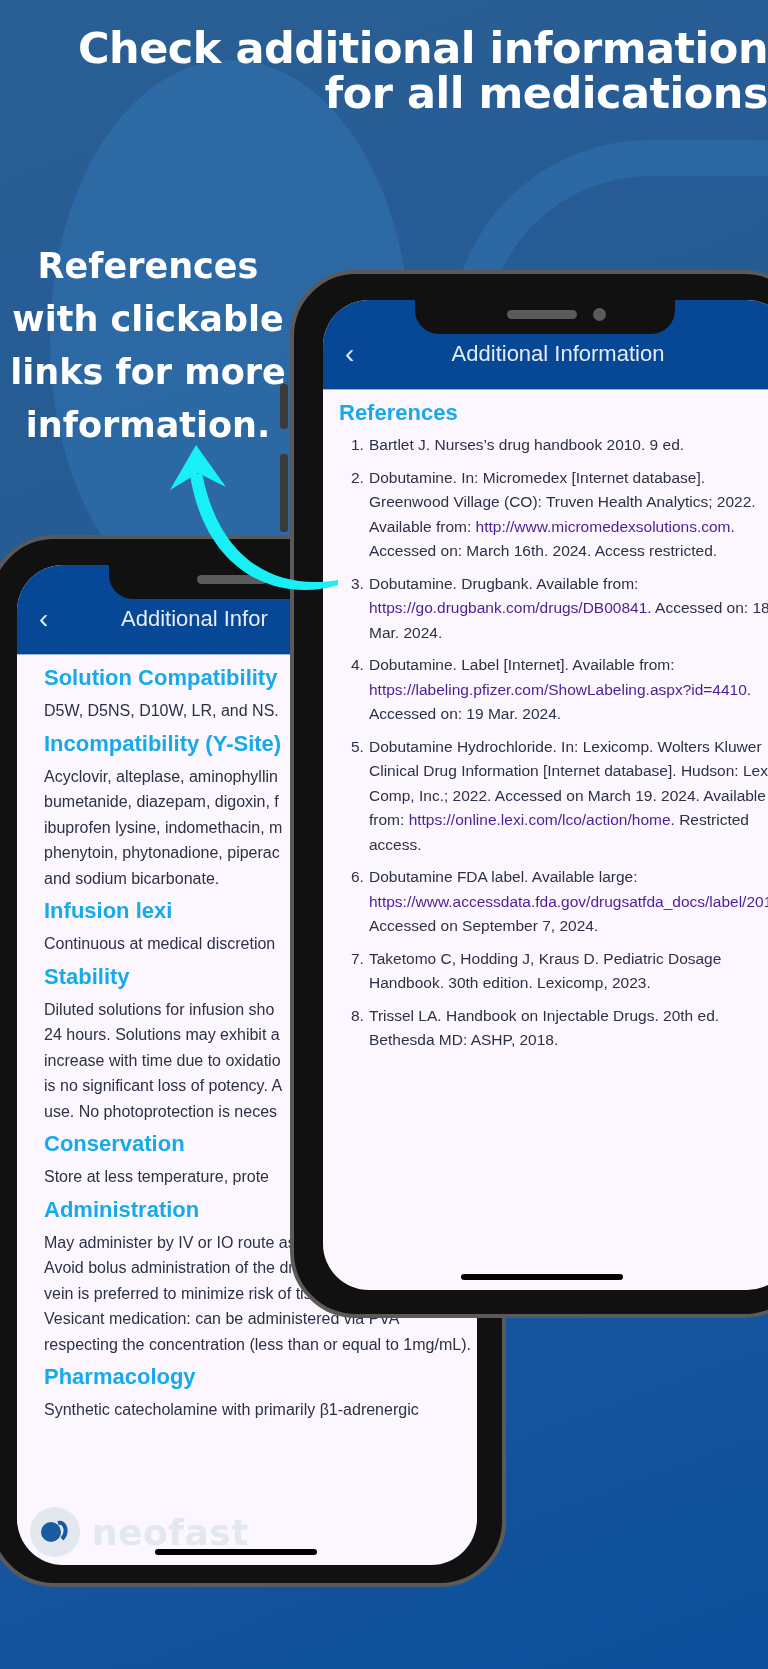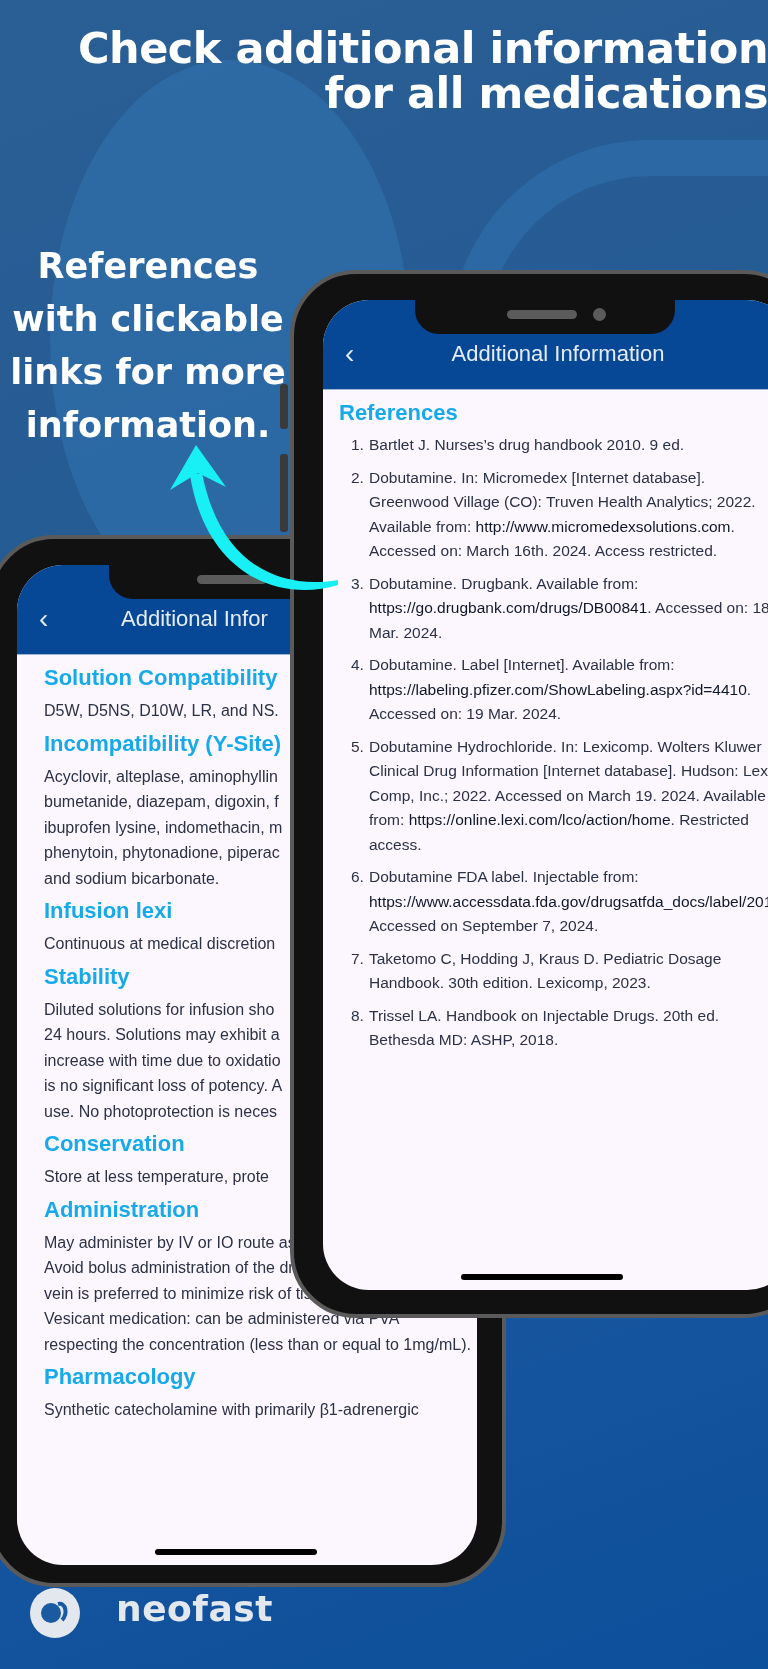--- a/index.html
+++ b/index.html
@@ -82,30 +82,30 @@
   .phone.right .section-title { margin-bottom: 6px; }
   .body-text { color: #2b3146; font-size: 16px; line-height: 25.5px; }
   .phone.left .body-text { width: 430px; margin-bottom: 4px; }
 
   ol.refs { list-style: none; }
   ol.refs li {
     position: relative; padding-left: 30px; color: #2b3146;
     font-size: 15.5px; line-height: 24.5px; margin-bottom: 8px;
   }
   .ref-num { position: absolute; left: 12px; top: 0; }
-  .link { color: #0f172a; cursor: pointer; }
+  .link { color: #4c1d95; cursor: pointer; }
 
   .home-bar {
     position: absolute; bottom: 10px; height: 6px; border-radius: 3px; background: #000;
   }
   .phone.right .home-bar { left: 138px; width: 162px; }
   .phone.left .home-bar { left: 138px; width: 162px; }
 
   .logo {
-    position: absolute; left: 30px; top: 1588px; display: flex; align-items: flex-start; gap: 24px;
+    position: absolute; left: 30px; top: 1507px; display: flex; align-items: center;
   }
   .logo-mark {
     width: 50px; height: 50px; border-radius: 50%; background: #e3e8ee;
     display: flex; align-items: center; justify-content: center;
   }
   .logo-text {
     margin-left: 12px; color: #e3e8ee; font-size: 36px; font-weight: bold;
     font-family: "DejaVu Sans", sans-serif; letter-spacing: 0.5px;
   }
 </style>
@@ -168,21 +168,21 @@
       <div class="header-title">Additional Information</div>
     </div>
     <div class="content">
       <div class="section-title">References</div>
       <ol class="refs" id="refs-list">
           <li><span class="ref-num">1.</span><span>Bartlet J. Nurses’s drug handbook 2010. 9 ed.</span></li>
           <li><span class="ref-num">2.</span><span>Dobutamine. In: Micromedex [Internet database]. Greenwood Village (CO): Truven Health Analytics; 2022. Available from: </span><span class="link">http://www.micromedexsolutions.com</span><span>. Accessed on: March 16th. 2024. Access restricted.</span></li>
           <li><span class="ref-num">3.</span><span>Dobutamine. Drugbank. Available from: </span><span class="link">https://go.drugbank.com/drugs/DB00841</span><span>. Accessed on: 18 Mar. 2024.</span></li>
           <li><span class="ref-num">4.</span><span>Dobutamine. Label [Internet]. Available from: </span><span class="link">https://labeling.pfizer.com/ShowLabeling.aspx?id=4410</span><span>. Accessed on: 19 Mar. 2024.</span></li>
           <li><span class="ref-num">5.</span><span>Dobutamine Hydrochloride. In: Lexicomp. Wolters Kluwer Clinical Drug Information [Internet database]. Hudson: Lexi-Comp, Inc.; 2022. Accessed on March 19. 2024. Available from: </span><span class="link">https://online.lexi.com/lco/action/home</span><span>. Restricted access.</span></li>
-          <li><span class="ref-num">6.</span><span>Dobutamine FDA label. Injectable from: </span><span class="link">https://www.accessdata.fda.gov/drugsatfda_docs/label/2019/021201s040lbl.pdf</span><span>. Accessed on September 7, 2024.</span></li>
+          <li><span class="ref-num">6.</span><span>Dobutamine FDA label. Available large: </span><span class="link">https://www.accessdata.fda.gov/drugsatfda_docs/label/2019/021201s040lbl.pdf</span><span>. Accessed on September 7, 2024.</span></li>
           <li><span class="ref-num">7.</span><span>Taketomo C, Hodding J, Kraus D. Pediatric Dosage Handbook. 30th edition. Lexicomp, 2023.</span></li>
           <li><span class="ref-num">8.</span><span>Trissel LA. Handbook on Injectable Drugs. 20th ed. Bethesda MD: ASHP, 2018.</span></li>
         </ol>
     </div>
     <div class="home-bar"></div>
   </div>
 </div>
 
 <svg class="arrow-svg" viewBox="0 0 180 160">
   <path d="M178 135 C 120 145, 60 120, 42 28 L 30 30 C 46 130, 120 158, 178 140 Z" fill="#19f0f5"></path>

